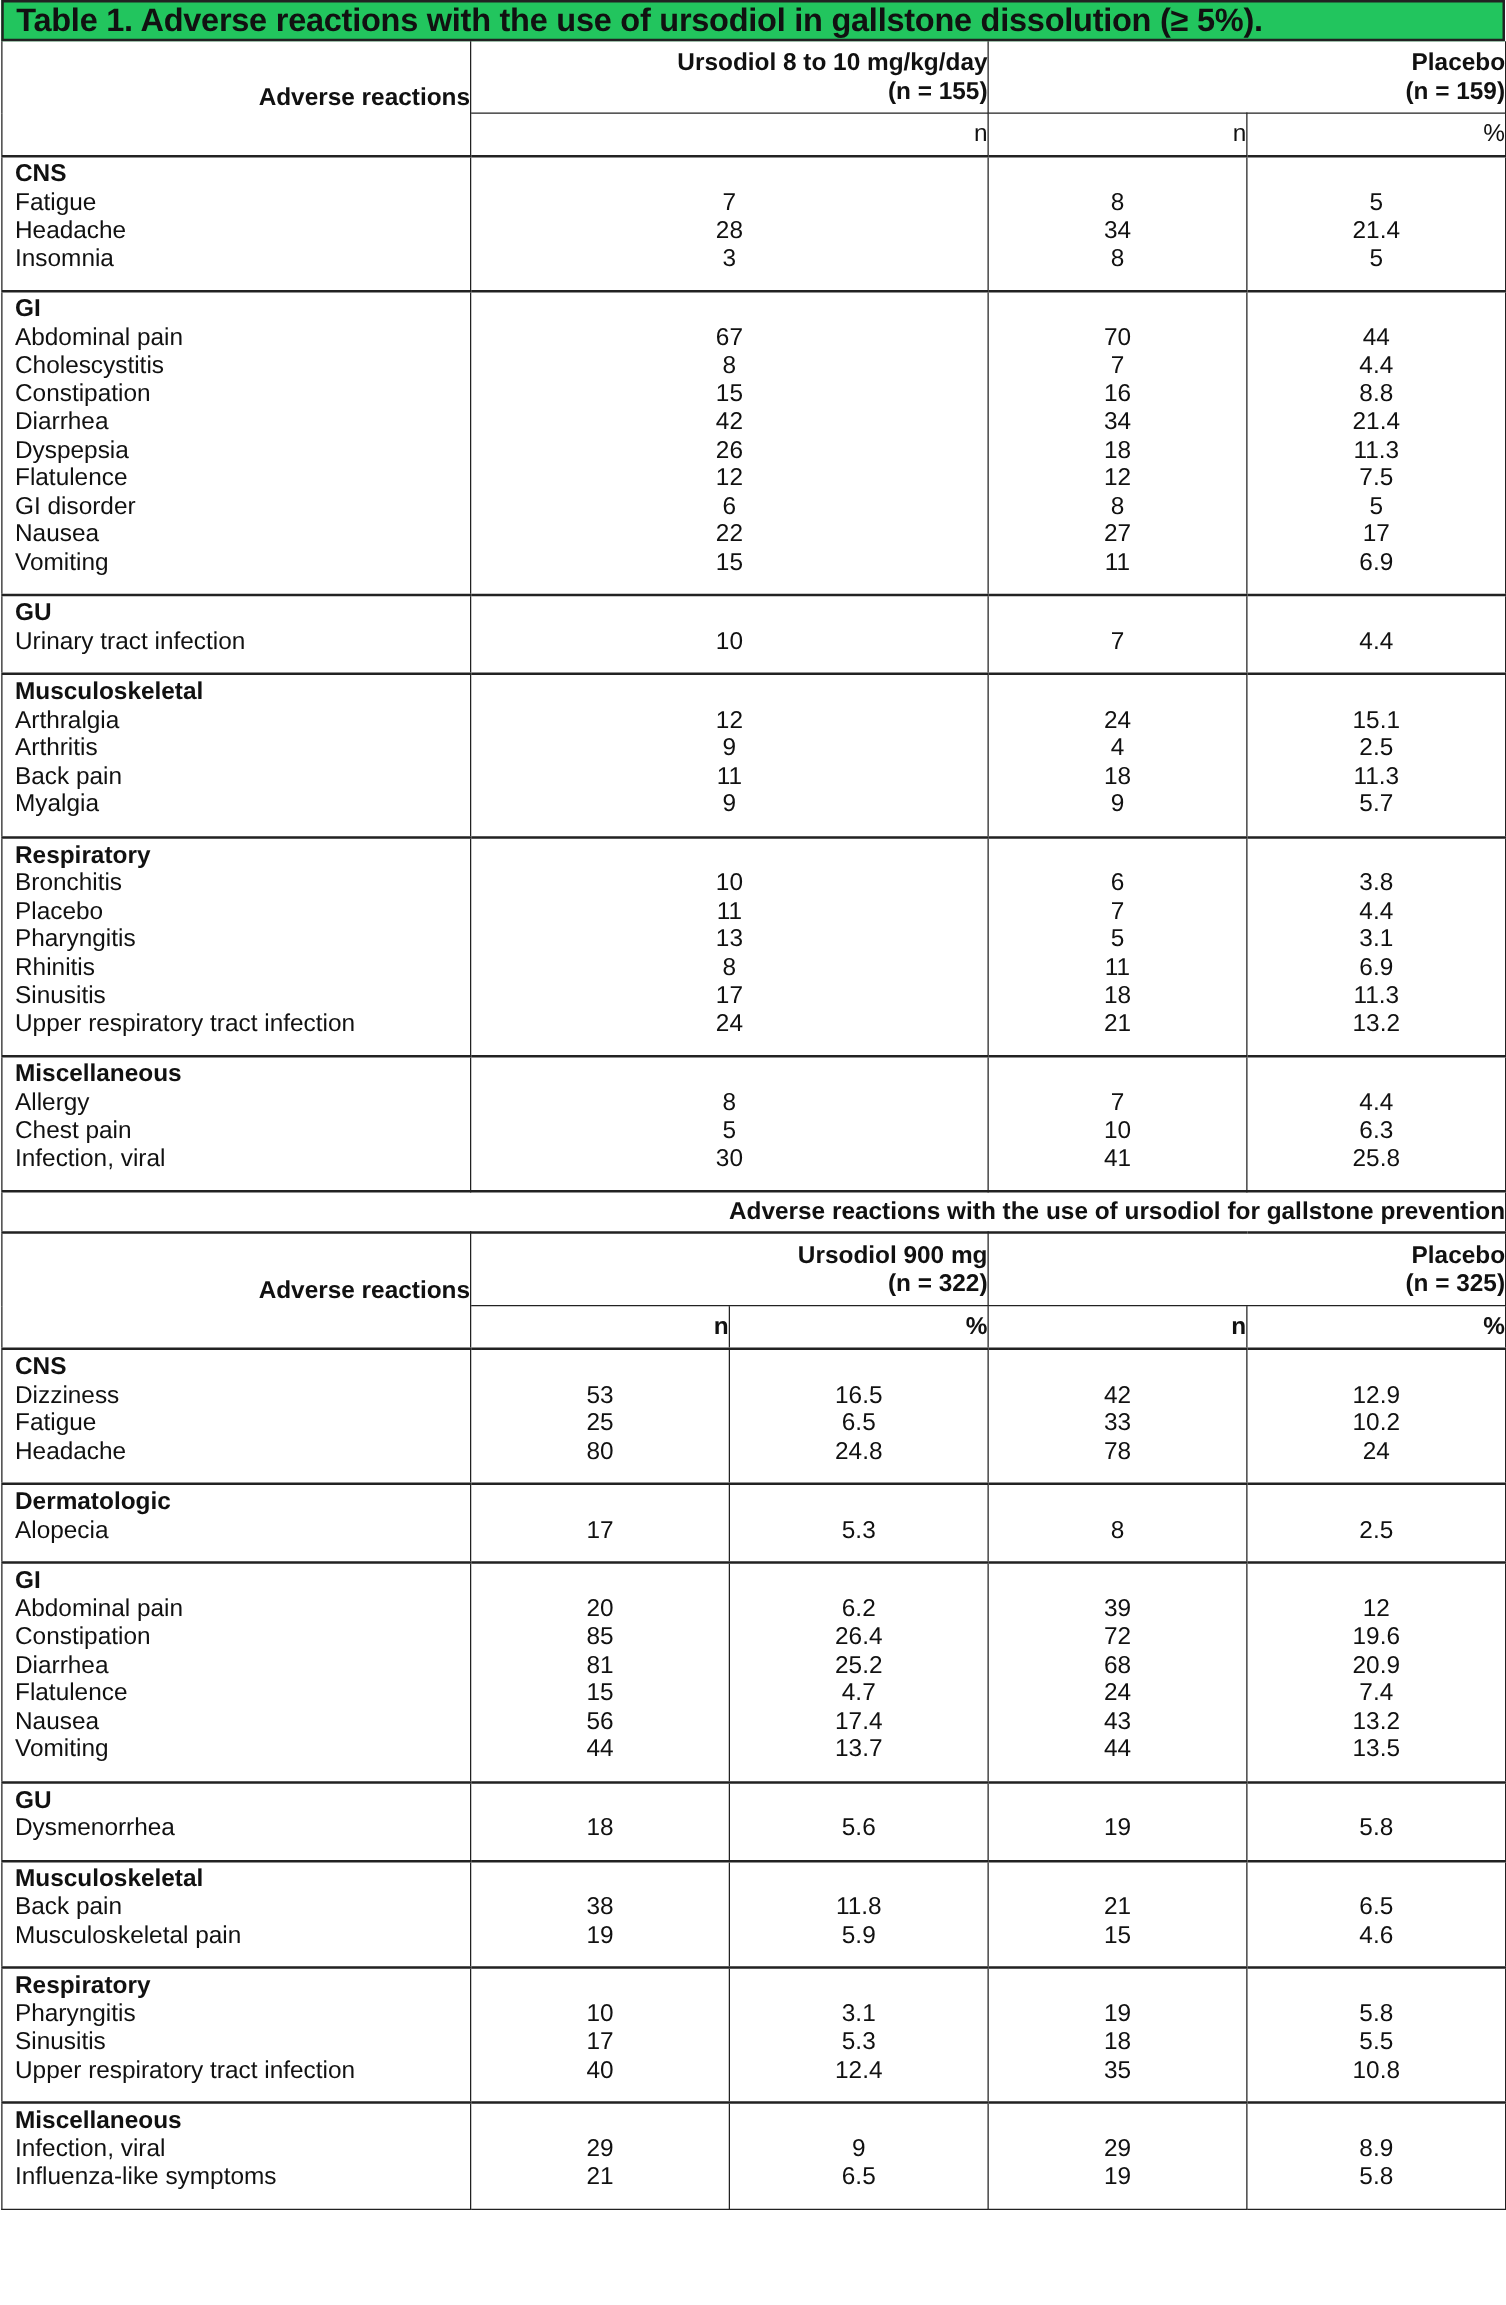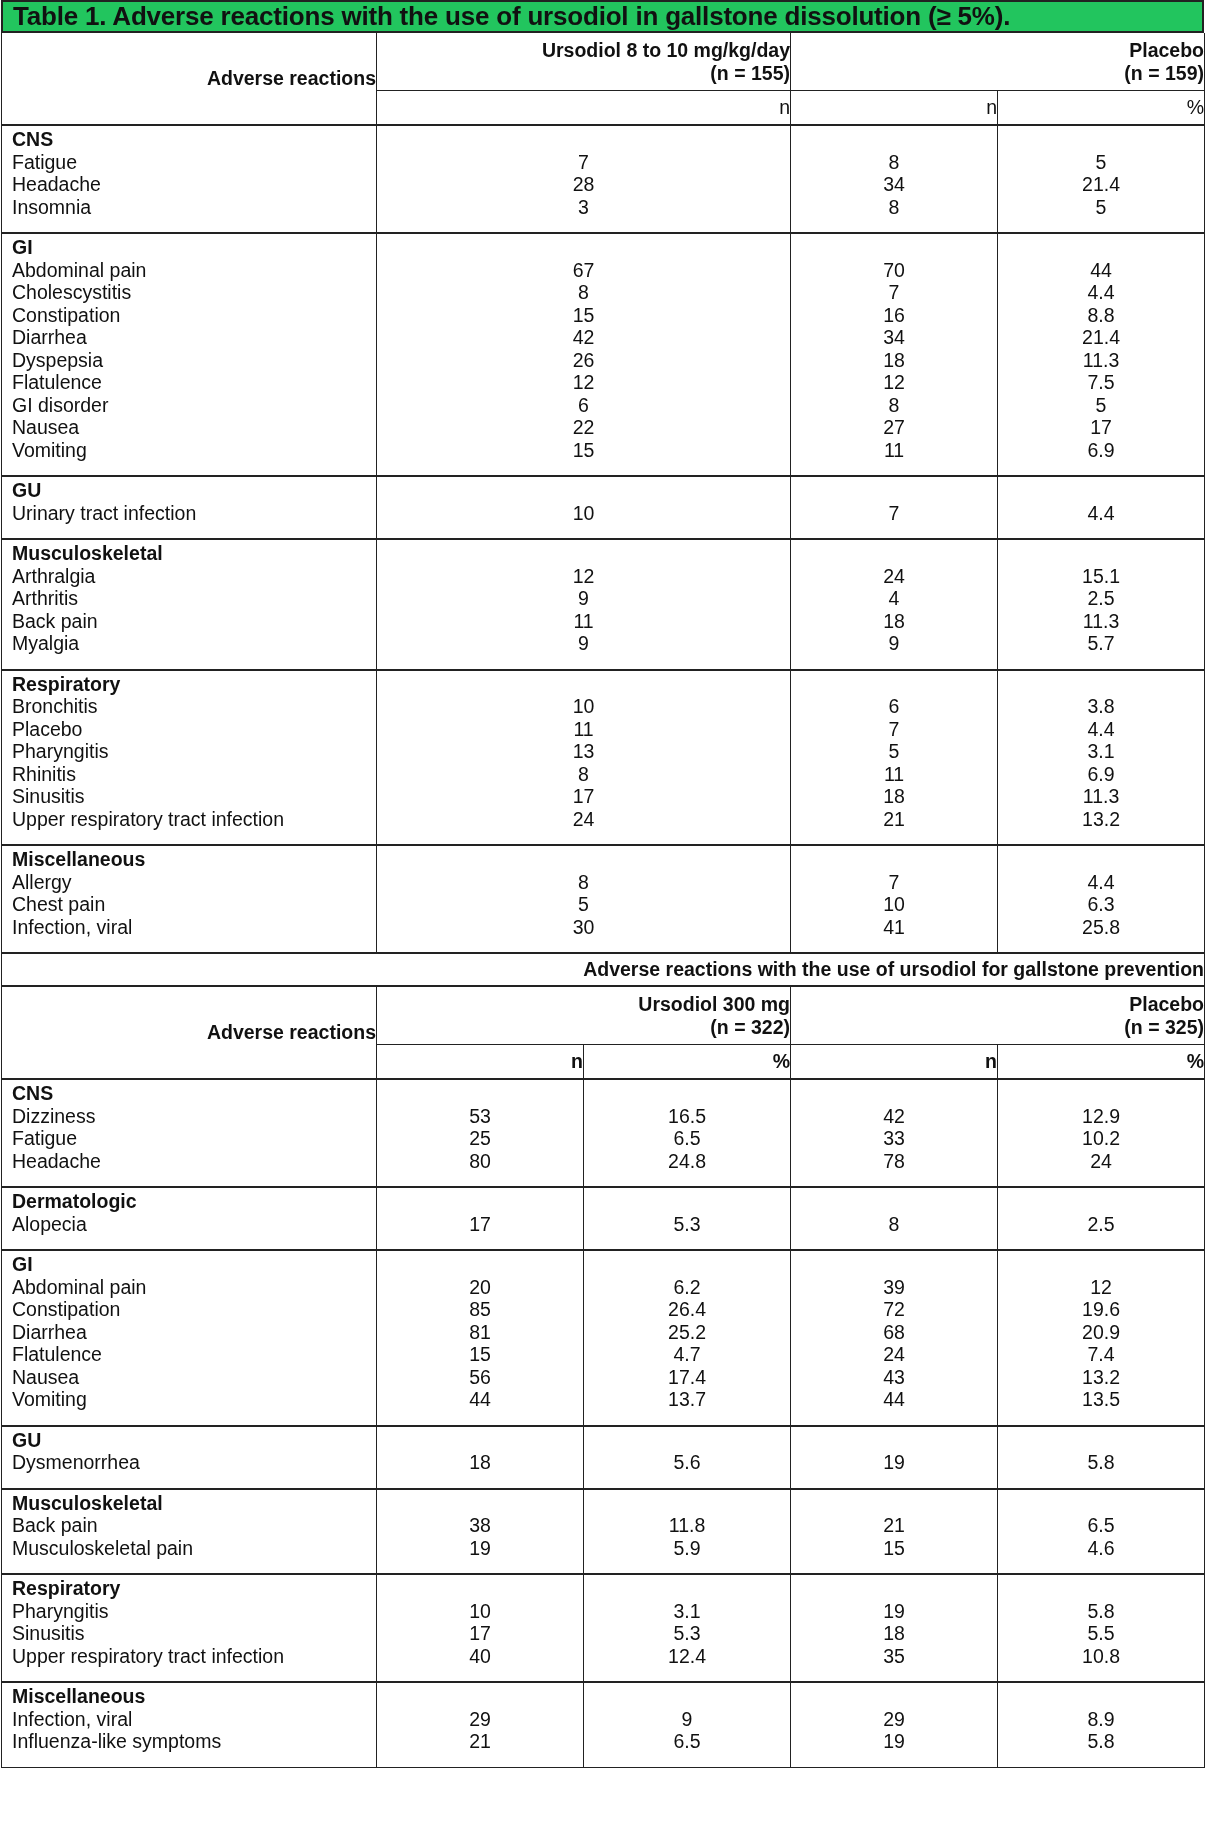--- a/index.html
+++ b/index.html
@@ -249,21 +249,21 @@
       </tbody>
 
     <tbody>
         <tr class="subtitle-row">
       <td colspan="5">Adverse reactions with the use of ursodiol for gallstone prevention</td>
     </tr>
 
     <tr class="hdr-top">
       <th rowspan="2">Adverse reactions</th>
       <th colspan="2">
-        <div>Ursodiol 300 mg</div>
+        <div>Ursodiol 900 mg</div>
         <div>(n = 322)</div>
       </th>
       <th colspan="2">
         <div>Placebo</div>
         <div>(n = 325)</div>
       </th>
     </tr>
     <tr>
       <th class="sub-th bold">n</th>
       <th class="sub-th bold">%</th>

